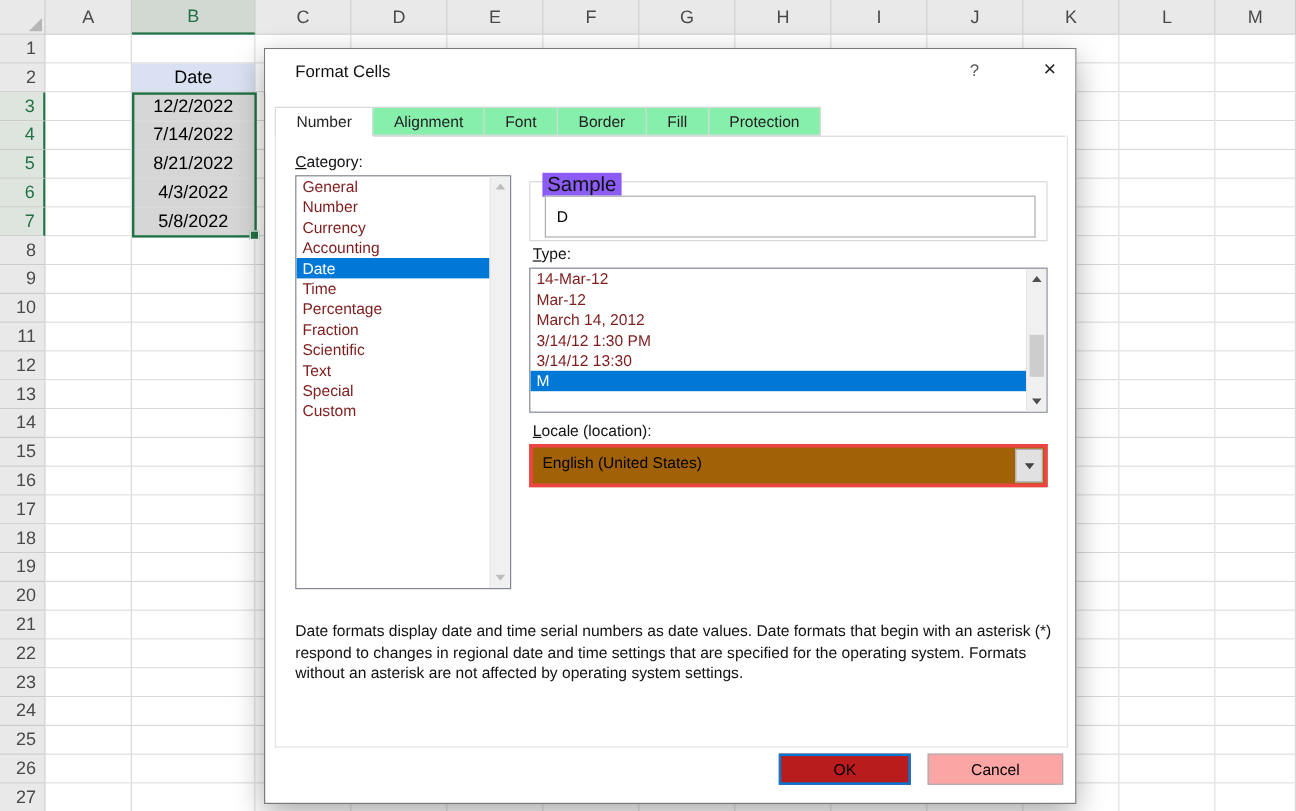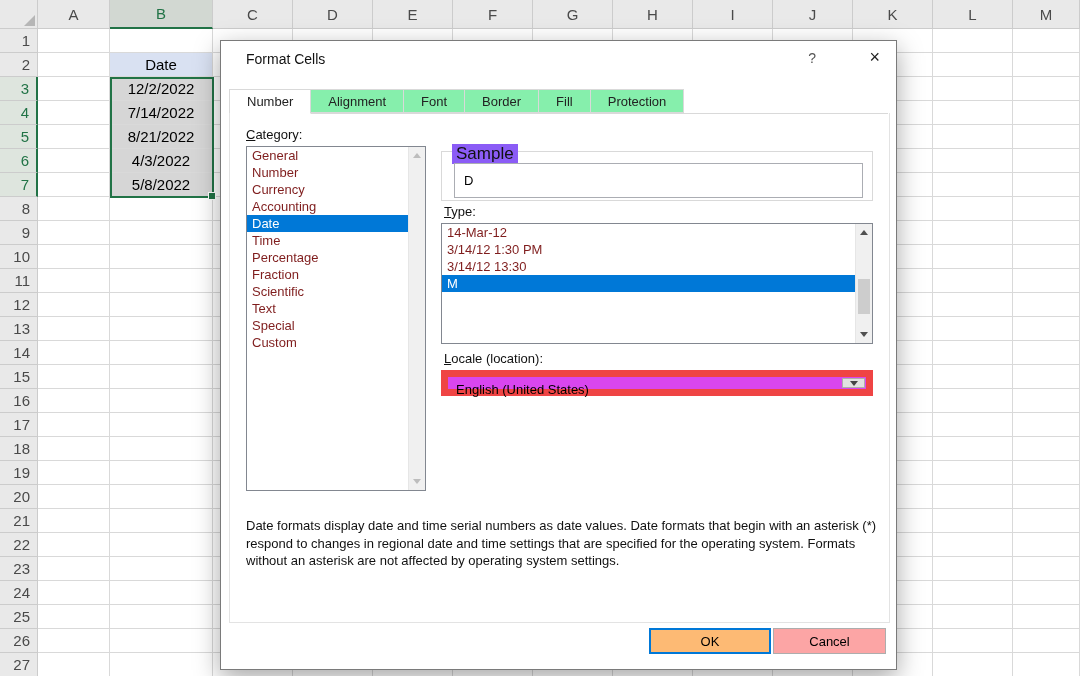--- a/index.html
+++ b/index.html
@@ -69,33 +69,33 @@
     border-top:5px solid #505050}
   .cat-list .tri-up{border-bottom-color:#BDBDBD}
   .cat-list .tri-down{border-top-color:#BDBDBD}
   .thumb{position:absolute;left:2px;right:2px;top:55px;height:35px;background:#CDCDCD}
 
   .samplegrp{position:absolute;left:220px;top:110px;width:432px;height:50px;border:1px solid #D9D9D9}
   .grplabel{position:absolute;left:10px;top:-8px;background:#8b5cf6;padding:0 4px;font-size:17px;color:#111}
   .samplefield{position:absolute;left:12px;top:11px;width:409px;height:35px;border:1px solid #ABADB3;
     background:#fff;display:flex;align-items:center;padding-left:9px;font-size:13px;color:#000}
 
-  .combo{position:absolute;left:220px;top:329px;width:432px;height:26px;border:7px solid #ef4444;
-    background:#d946ef;cursor:pointer}
+  .combo{position:absolute;left:220px;top:329px;width:432px;height:36px;border:3px solid #ef4444;
+    background:#a16207;cursor:pointer}
   .combo-val{position:absolute;left:8px;top:5px;font-size:13px;color:#000}
   .combo-btn{position:absolute;right:1px;top:1px;bottom:1px;width:23px;background:#E1E1E1;
     border:1px solid #ADADAD;display:flex;align-items:center;justify-content:center}
   .combo-btn::after{content:"";width:0;height:0;border-left:4px solid transparent;
     border-right:4px solid transparent;border-top:5px solid #444}
 
   .desc{position:absolute;left:25px;top:476px;width:640px;font-size:13px;line-height:17.5px;color:#111}
 
   .btn{position:absolute;top:587px;height:26px;font-size:13px;color:#000;background:#fca5a5;
     font-family:inherit;cursor:pointer}
-  .btn.ok{left:428px;width:122px;border:2px solid #0078D7;background:#fdba74}
+  .btn.ok{left:428px;width:110px;border:2px solid #0078D7;background:#b91c1c}
   .btn.cancel{left:552px;width:113px;border:1px solid #ADADAD}
 </style>
 </head>
 <body>
 
 <div class="screen">
   <div class="grid" id="grid">
       <div class="hdr corner"></div>
       <div class="hdr">A</div>
       <div class="hdr selcol">B</div>
@@ -538,20 +538,22 @@
       <span class="grplabel">Sample</span>
       <div class="samplefield">
           <span>D</span>
         </div>
     </div>
 
     <div class="lbl type-lbl"><u>T</u><span>ype:</span></div>
     <div class="listbox type-list">
       <div id="typelist">
           <div class="li">14-Mar-12</div>
+          <div class="li">Mar-12</div>
+          <div class="li">March 14, 2012</div>
           <div class="li">3/14/12 1:30 PM</div>
           <div class="li">3/14/12 13:30</div>
           <div class="li sel">M</div>
         </div>
       <div class="vscroll">
         <span class="arr up">
             <span class="tri-up"></span>
           </span>
         <div class="thumb"></div>
         <span class="arr down">

